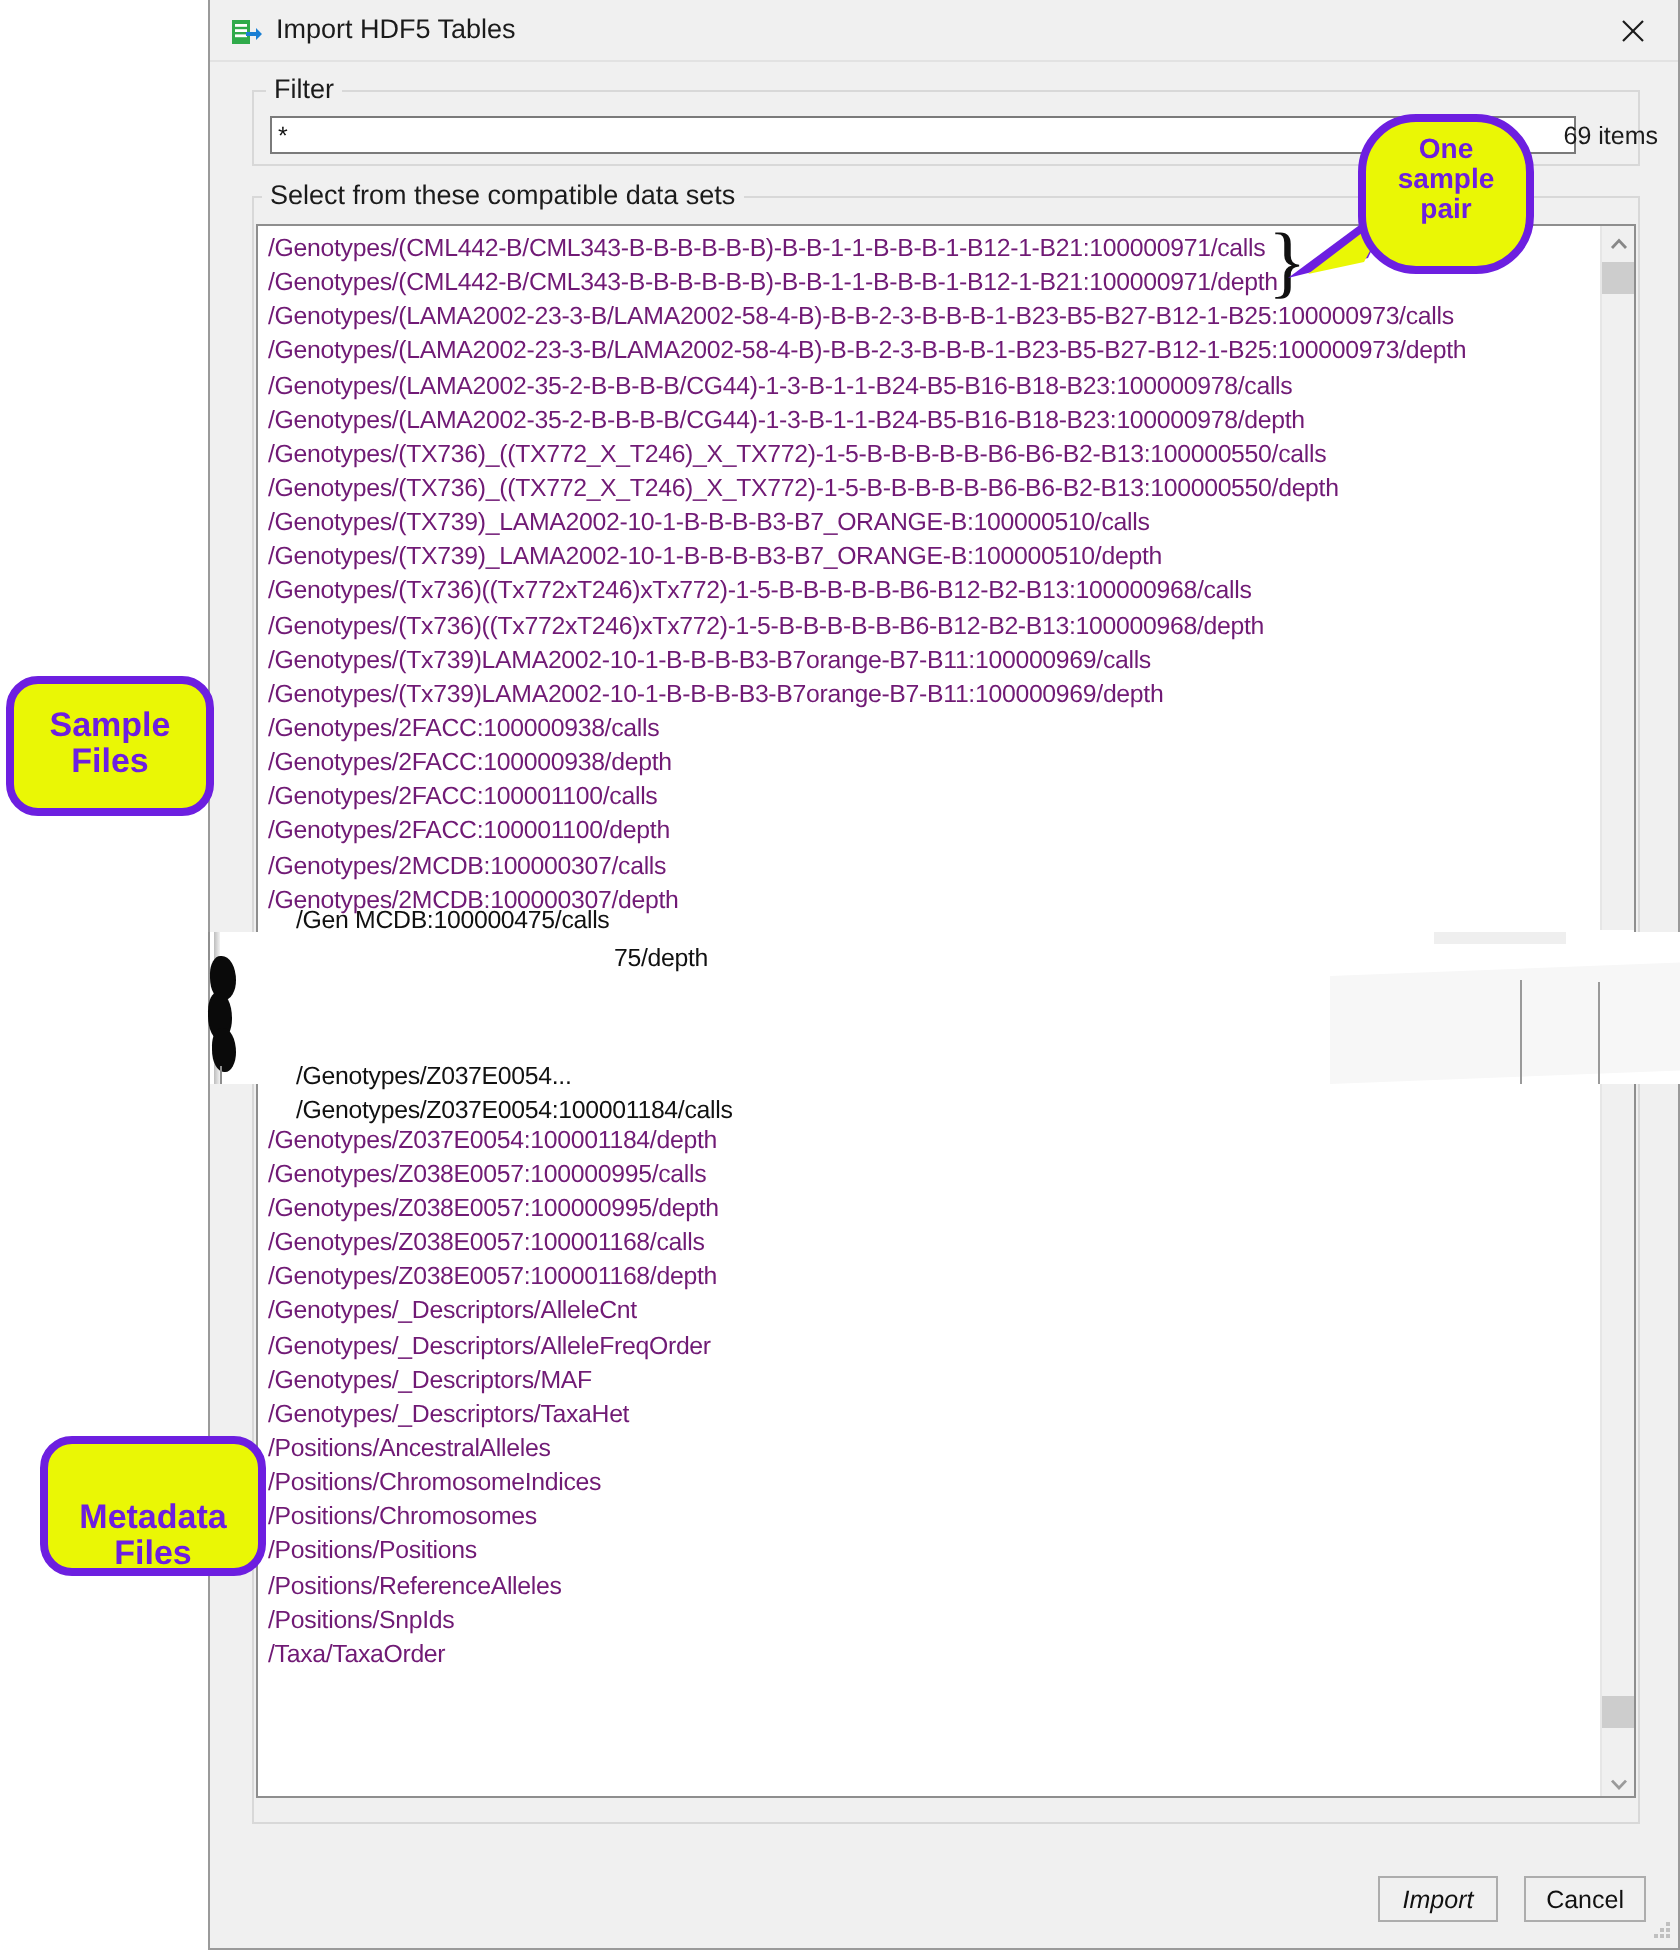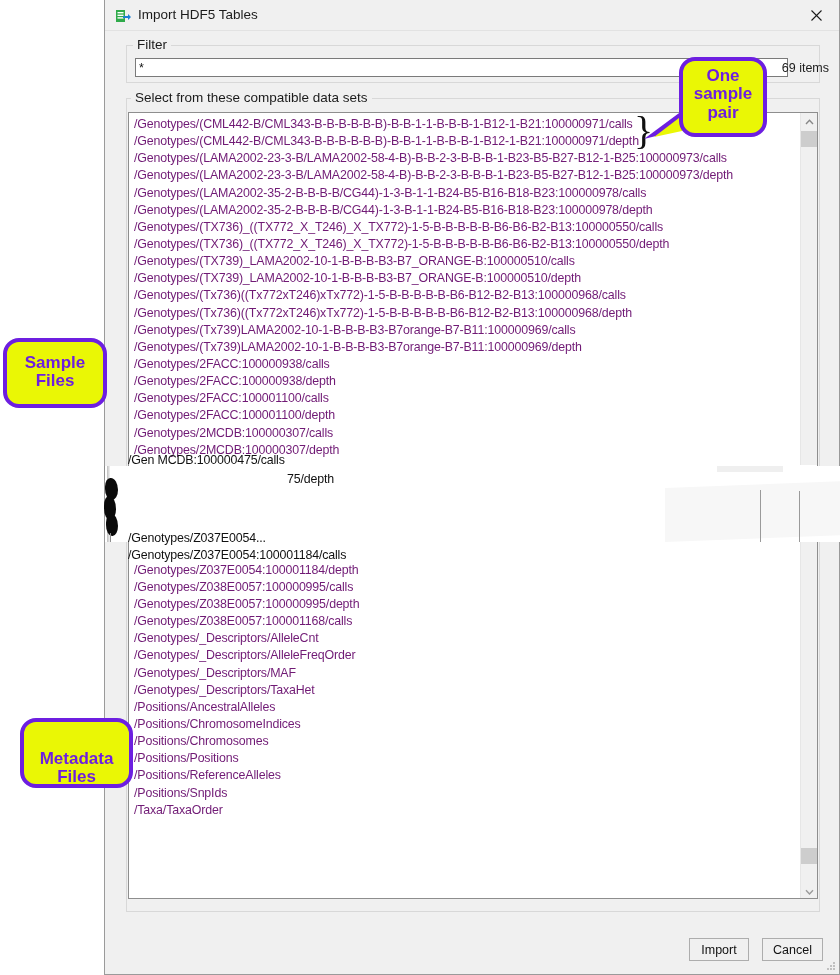--- a/index.html
+++ b/index.html
@@ -215,20 +215,21 @@
   }
 
   
   .torn {
     position: absolute;
     font-size: 12.4px;
     color: #111111;
     white-space: nowrap;
     letter-spacing: -0.15px;
     overflow: hidden;
+    margin-left: 20px;
   }
   #torn-a { left: 128px; top: 453px; width: 360px; height: 15px; }
   #torn-b { left: 287px; top: 472px; width: 120px; height: 14px; }
   #torn-c { left: 128px; top: 531px; width: 200px; height: 15px; }
   #torn-d { left: 128px; top: 548px; width: 250px; height: 15px; }
 
   
   #cut-mark {
     position: absolute;
     left: 104px; top: 478px;
@@ -262,21 +263,21 @@
     min-width: 60px;
     background: #f0f0f0;
     border: 1px solid #adadad;
     box-sizing: border-box;
     font-family: "Liberation Sans", sans-serif;
     font-size: 12.5px;
     color: #111111;
     cursor: default;
     padding: 0 10px;
   }
-  #import-button { right: 90px; }
+  #import-button { right: 90px; font-style: italic; }
   #cancel-button { right: 16px; }
 
   
   #resize-grip {
     position: absolute;
     right: 3px; bottom: 3px;
     width: 12px; height: 12px;
     opacity: .55;
   }
 
@@ -303,23 +304,24 @@
   #callout-metadata-files {
     left: 3px; top: 718px;
     width: 113px; height: 70px;
     font-size: 17px;
     padding-top: 28px;
     margin-left: 17px;
   }
   #callout-one-sample-pair {
     left: 679px; top: 57px;
     width: 88px; height: 80px;
-    font-size: 17px;
+    font-size: 14px;
     padding-top: 6px;
     z-index: 42;
+    border-radius: 29px;
   }
   
   #callout-tail {
     position: absolute;
     left: 640px; top: 95px;
     width: 60px; height: 52px;
     z-index: 41;
   }
 
   
@@ -387,20 +389,21 @@
         <div class="list-row">/Genotypes/2FACC:100000938/depth</div>
         <div class="list-row">/Genotypes/2FACC:100001100/calls</div>
         <div class="list-row">/Genotypes/2FACC:100001100/depth</div>
         <div class="list-row">/Genotypes/2MCDB:100000307/calls</div>
         <div class="list-row">/Genotypes/2MCDB:100000307/depth</div>
         <div style="height: 102.9px;"></div>
         <div class="list-row">/Genotypes/Z037E0054:100001184/depth</div>
         <div class="list-row">/Genotypes/Z038E0057:100000995/calls</div>
         <div class="list-row">/Genotypes/Z038E0057:100000995/depth</div>
         <div class="list-row">/Genotypes/Z038E0057:100001168/calls</div>
+        <div class="list-row">/Genotypes/Z038E0057:100001168/depth</div>
         <div class="list-row">/Genotypes/_Descriptors/AlleleCnt</div>
         <div class="list-row">/Genotypes/_Descriptors/AlleleFreqOrder</div>
         <div class="list-row">/Genotypes/_Descriptors/MAF</div>
         <div class="list-row">/Genotypes/_Descriptors/TaxaHet</div>
         <div class="list-row">/Positions/AncestralAlleles</div>
         <div class="list-row">/Positions/ChromosomeIndices</div>
         <div class="list-row">/Positions/Chromosomes</div>
         <div class="list-row">/Positions/Positions</div>
         <div class="list-row">/Positions/ReferenceAlleles</div>
         <div class="list-row">/Positions/SnpIds</div>

